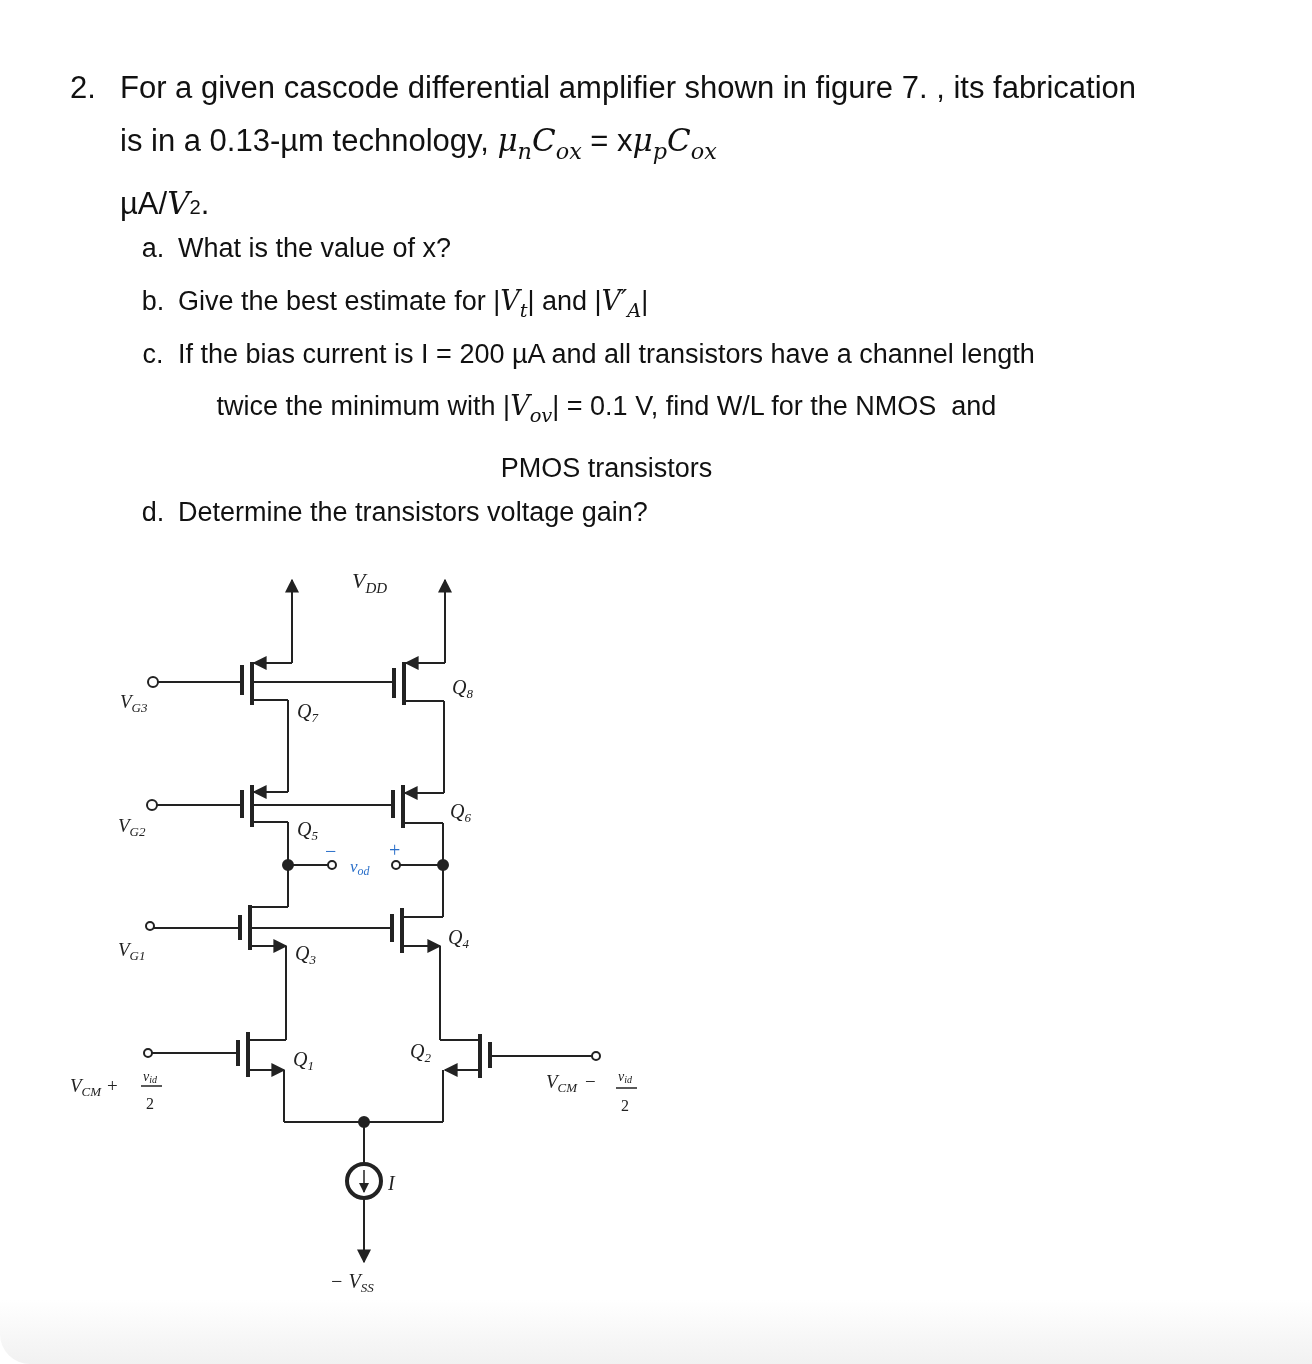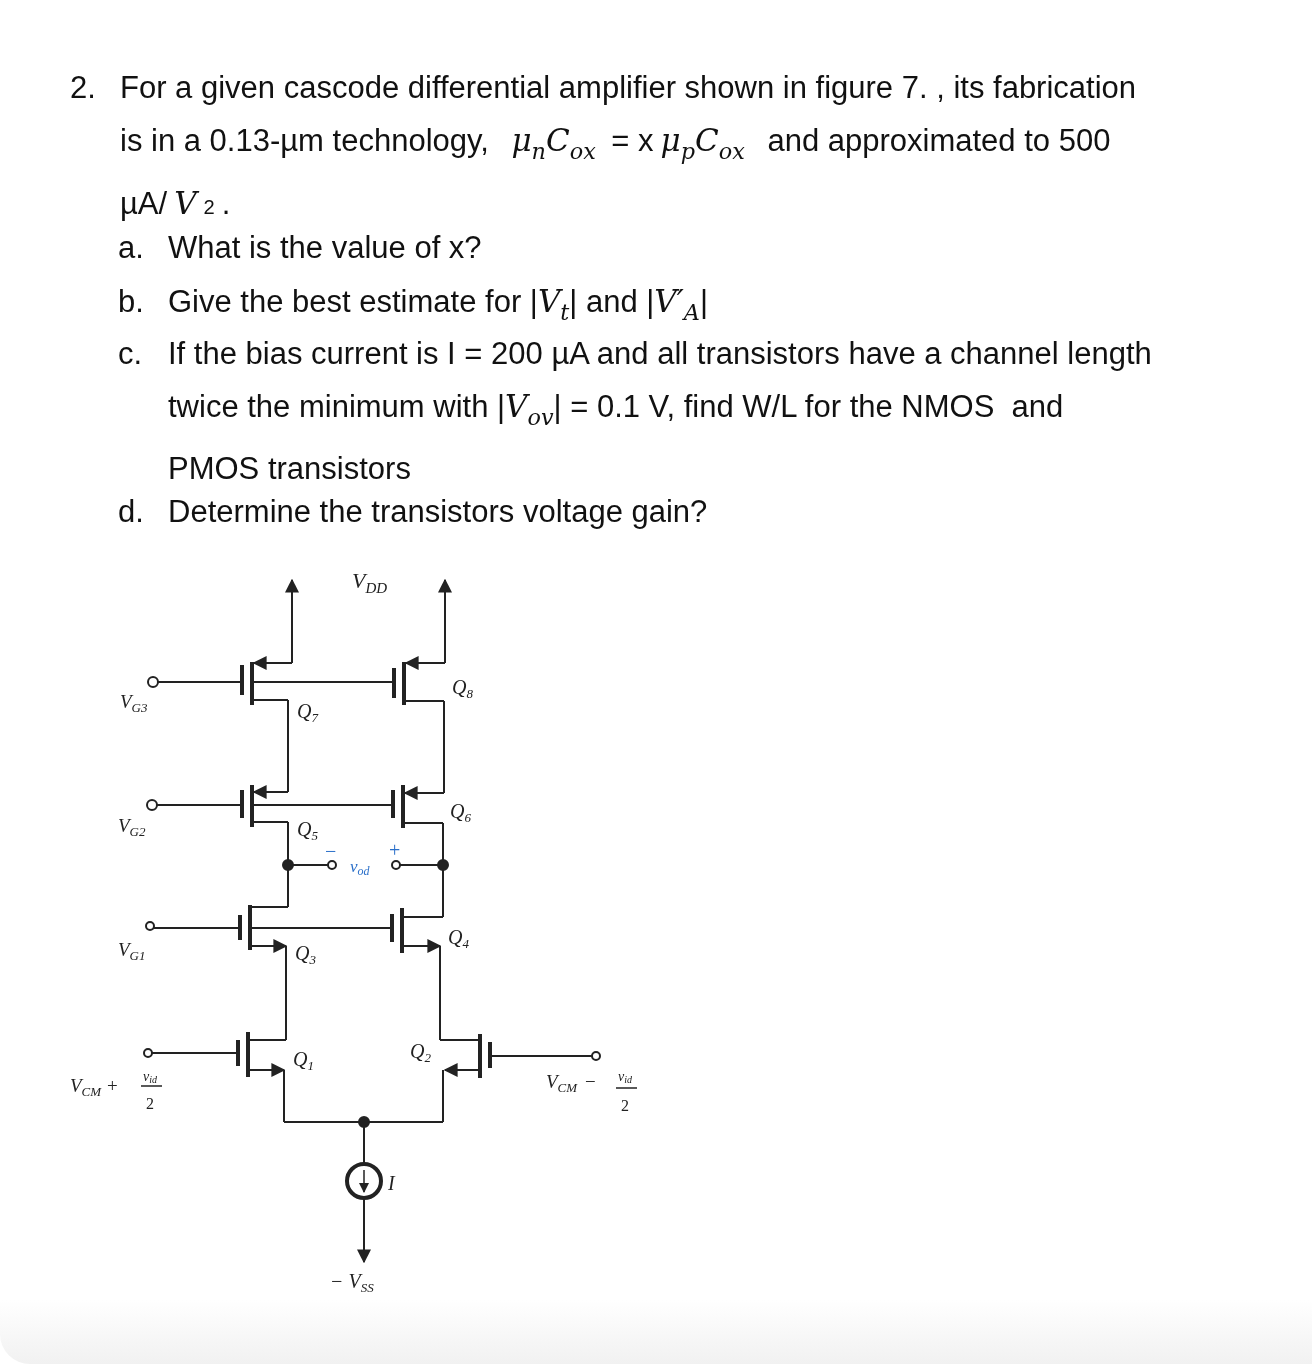--- a/index.html
+++ b/index.html
@@ -1,43 +1,42 @@
 <!DOCTYPE html>
 <html><head>
 <meta charset="utf-8">
 <style>
   html, body { margin:0; padding:0; background:#ffffff; }
   body { width:1312px; height:1364px; position:relative; overflow:hidden; font-family:"Liberation Sans", sans-serif; color:#111; }
   .q { position:absolute; left:70px; top:62px; width:1200px; font-size:31px; line-height:52px; }
   .row { display:flex; align-items:baseline; white-space:nowrap; }
   .num { width:50px; flex:none; }
-  .sub { position:absolute; left:118px; font-size:31px; line-height:52px; white-space:nowrap; }
+  .sub { position:absolute; left:128px; font-size:27px; line-height:52px; white-space:nowrap;text-align:center; }
   .letter { display:inline-block; width:50px; }
   .m { font-family:"DejaVu Serif", serif; font-style:italic; }
   .s { font-size:0.72em; vertical-align:-0.35em; font-family:"DejaVu Serif", serif; font-style:italic; }
   .sup { font-size:0.65em; vertical-align:0.6em; }
-  .indent { padding-left:50px;gap:7px; }
+  .indent { padding-left:50px; }
   .circuit { position:absolute; left:0; top:540px; width:1312px; height:780px; }
   .bottom-fade { position:absolute; left:0; right:0; bottom:0; height:64px; background:linear-gradient(#ffffff, #f1f1f1); border-bottom-left-radius:30px; }
   svg text { font-family:"Liberation Serif", serif; font-style:italic; }
 </style>
 </head>
 <body>
 
 <div class="q">
   <div class="row">
     <span class="num">2.</span>
     <span>For a given cascode differential amplifier shown in figure 7. , its fabrication</span>
   </div>
   <div class="row indent">
     <span>is in a 0.13-µm technology,</span>&nbsp;
     <span class="m"><span>μ</span><span class="s">n</span><span>C</span><span class="s">ox</span></span>
     <span style="white-space:pre"> = x</span>
     <span class="m"><span>μ</span><span class="s">p</span><span>C</span><span class="s">ox</span></span>&nbsp;
-    <span>and approximated to 500</span>
   </div>
   <div class="row indent">
     <span>µA/</span>
       <span class="m">V</span>
       <span class="sup">2</span>
       <span>.</span>
   </div>
 </div>
 
 <div class="sub" style="top:222px">

